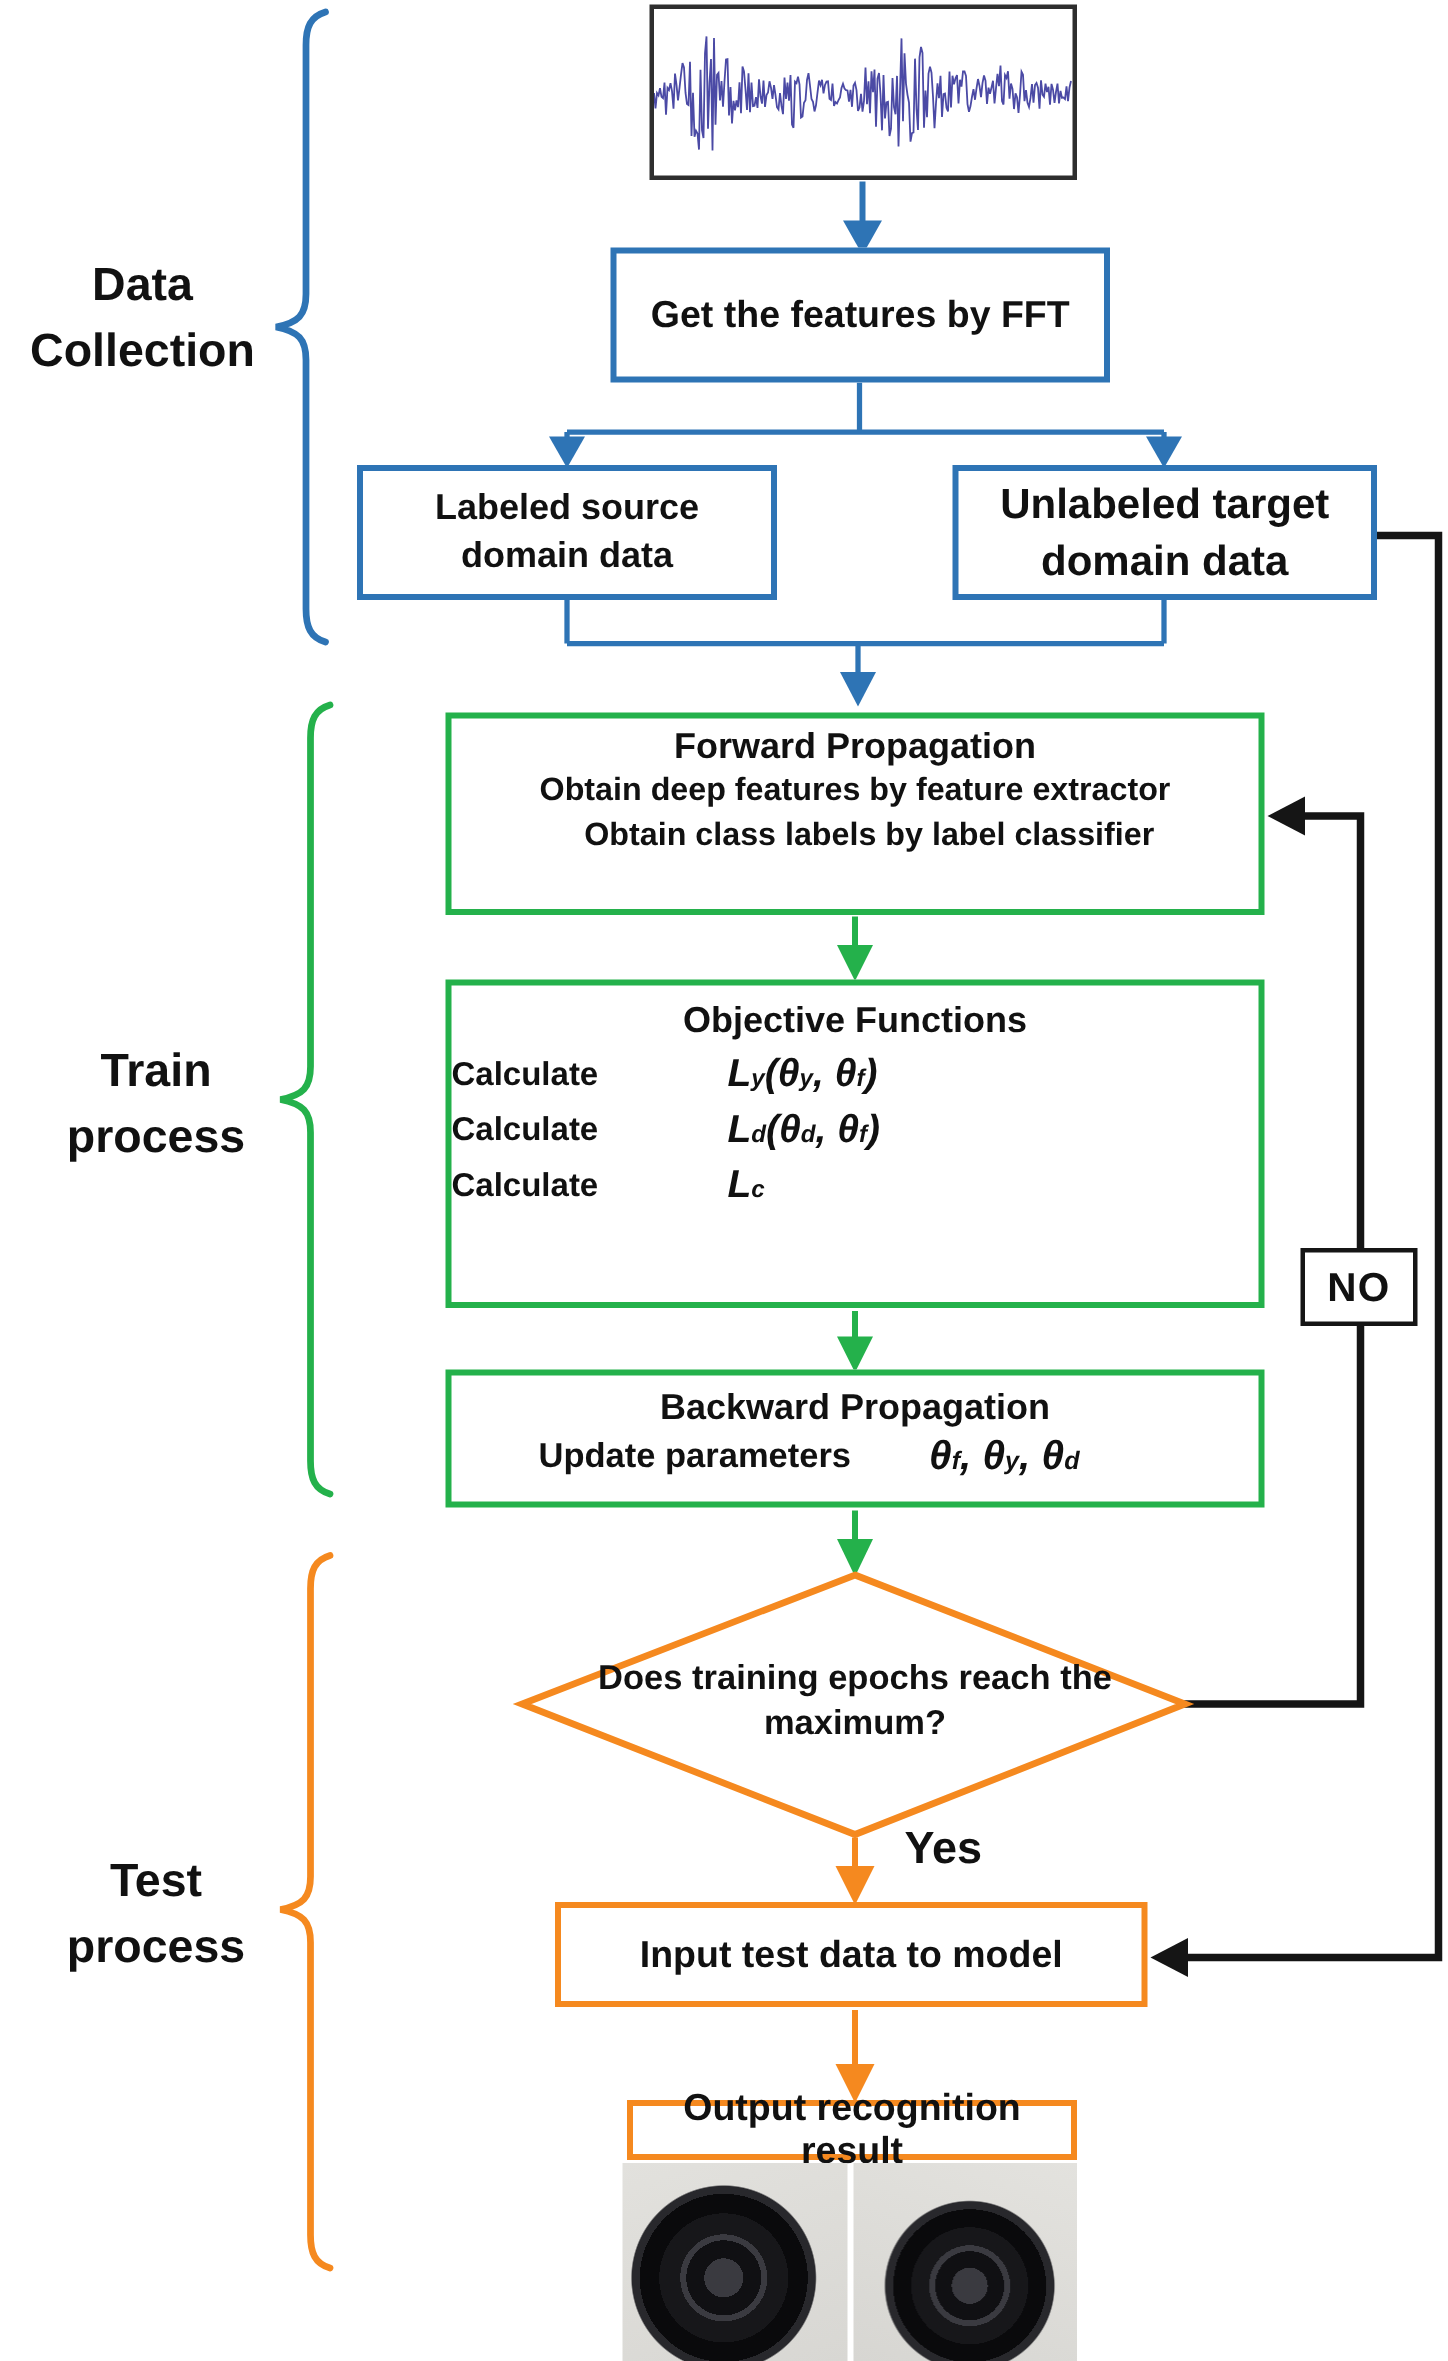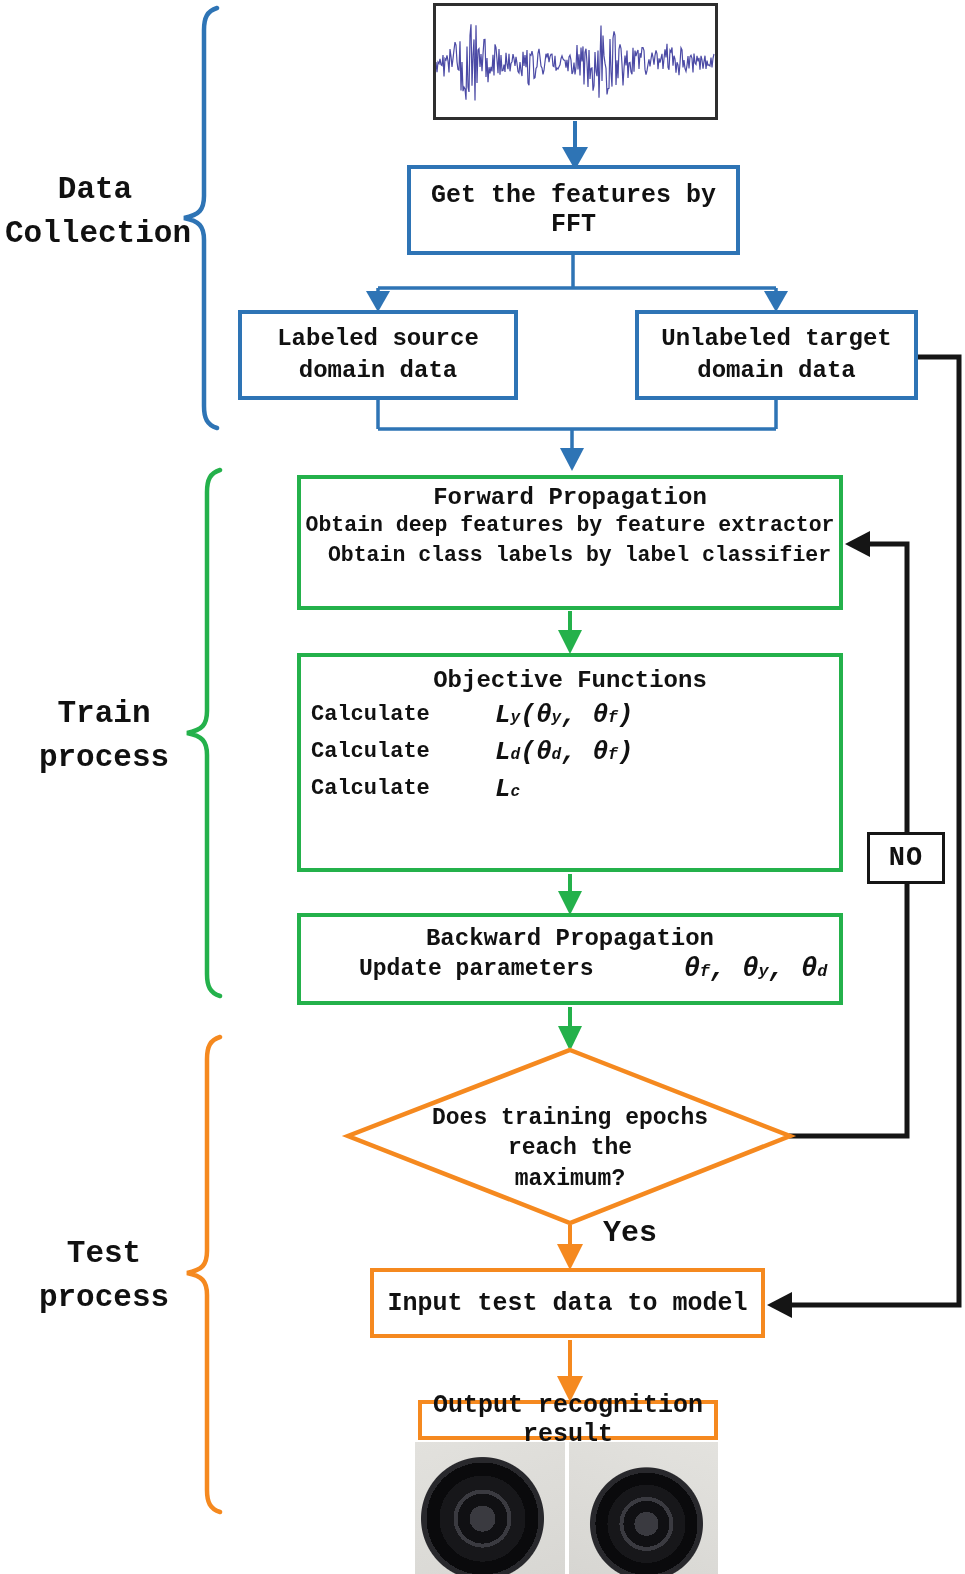--- a/index.html
+++ b/index.html
@@ -1,37 +1,37 @@
 <!DOCTYPE html>
 <html style="--c-blue: #2e74b5; --c-green: #24b14b; --c-orange: #f5891f; --c-black: #151515; --c-signal: #4b4aa5;"><head>
 <meta charset="utf-8">
 <style>
   html,body{margin:0;padding:0;background:#ffffff;}
   #canvas{position:relative;width:965px;height:1574px;background:#fff;overflow:hidden;
-          font-family:Liberation Mono, monospace;font-weight:bold;color:#111;}
+          font-family:Liberation Sans, sans-serif;font-weight:bold;color:#111;}
   #wires{position:absolute;left:0;top:0;width:965px;height:1574px;}
   .abs{position:absolute;box-sizing:border-box;}
   .node{background:#fff;display:flex;align-items:center;justify-content:center;
         text-align:center;white-space:pre-line;}
   .blue-node{border:4px solid var(--c-blue);}
   .green-node{border:4px solid var(--c-green);}
   .orange-node{border:4px solid var(--c-orange);}
   .section-label{font-size:31px;line-height:1.42;text-align:center;white-space:pre-line;}
   .stroke-blue{stroke:var(--c-blue);fill:none;}
   .fill-blue{fill:var(--c-blue);stroke:none;}
   .stroke-green{stroke:var(--c-green);fill:none;}
   .fill-green{fill:var(--c-green);stroke:none;}
   .stroke-orange{stroke:var(--c-orange);fill:none;}
   .fill-orange{fill:var(--c-orange);stroke:none;}
   .stroke-black{stroke:var(--c-black);fill:none;}
   .fill-black{fill:var(--c-black);stroke:none;}
   sub{font-size:62%;vertical-align:-18%;line-height:0;}
   .formula{font-style:italic;font-weight:bold;}
   .col{display:flex;flex-direction:column;}
-  .objrow{display:flex;align-items:center;padding-left:10px;height:37px;}
+  .objrow{display:flex;align-items:center;padding-left:0;height:37px;}
   .objrow .rowlabel{font-size:22px;width:184px;flex:0 0 auto;text-align:left;}
   .objrow.last .rowlabel{font-size:20.5px;width:auto;}
   .objrow .formula{font-size:26px;}
   .objrow.last .formula{font-size:28px;margin-left:16px;}
   .photo{flex:1 1 0;background:#dddcd8;position:relative;}
 </style>
 </head>
 <body>
 
 <div id="canvas">
@@ -83,21 +83,21 @@
   <div class="abs" style="left:433px;top:3px;width:285px;height:117px;border:3px solid #2e2e2e;background:#fff;">
     <svg width="279" height="111">
       <path id="wavepath" fill="none" style="stroke:var(--c-signal)" stroke-width="1.2" d="M0,56 L1,66.3 L2,56.0 L3,57.6 L4,52.8 L5,58.6 L6,59.5 L7,49.1 L8,70.5 L9,52.6 L10,54.0 L11,49.4 L12,54.8 L13,66.4 L14,43.0 L15,50.6 L16,60.9 L17,52.6 L18,43.7 L19,36.1 L20,39.0 L21,55.8 L22,63.4 L23,64.1 L24,35.2 L25,84.6 L26,55.9 L27,85.2 L28,81.1 L29,83.0 L30,93.7 L31,40.5 L32,80.9 L33,86.0 L34,29.6 L35,18.3 L36,79.8 L37,49.2 L38,33.4 L39,94.4 L40,19.3 L41,77.1 L42,43.9 L43,42.6 L44,61.0 L45,48.0 L46,65.2 L47,48.2 L48,33.6 L49,33.4 L50,71.0 L51,52.1 L52,76.3 L53,61.2 L54,67.5 L55,60.9 L56,65.4 L57,48.8 L58,69.4 L59,38.3 L60,41.6 L61,53.7 L62,67.3 L63,42.9 L64,68.8 L65,49.1 L66,64.7 L67,64.5 L68,58.7 L69,65.9 L70,46.9 L71,58.2 L72,63.1 L73,47.7 L74,65.3 L75,57.4 L76,55.7 L77,48.2 L78,52.5 L79,60.0 L80,50.8 L81,57.4 L82,65.5 L83,67.0 L84,56.0 L85,64.6 L86,70.1 L87,45.7 L88,59.9 L89,49.1 L90,61.1 L91,44.0 L92,77.1 L93,79.2 L94,48.4 L95,49.4 L96,45.1 L97,50.2 L98,72.3 L99,71.6 L100,62.5 L101,60.8 L102,47.3 L103,42.8 L104,51.0 L105,60.0 L106,61.9 L107,68.3 L108,64.2 L109,55.7 L110,47.7 L111,50.8 L112,47.2 L113,56.2 L114,50.6 L115,48.4 L116,48.2 L117,59.9 L118,60.7 L119,49.7 L120,64.6 L121,62.1 L122,63.0 L123,60.8 L124,58.9 L125,52.7 L126,49.9 L127,53.0 L128,54.1 L129,54.3 L130,61.7 L131,53.9 L132,65.2 L133,51.0 L134,49.2 L135,54.1 L136,67.9 L137,65.7 L138,56.5 L139,68.4 L140,61.2 L141,39.0 L142,63.4 L143,48.2 L144,69.4 L145,41.6 L146,55.5 L147,40.4 L148,78.5 L149,46.4 L150,42.7 L151,57.0 L152,80.9 L153,44.0 L154,72.9 L155,62.3 L156,61.9 L157,84.7 L158,79.7 L159,46.0 L160,65.4 L161,70.2 L162,44.6 L163,91.7 L164,55.0 L165,19.6 L166,74.9 L167,29.5 L168,49.9 L169,57.2 L170,62.4 L171,88.4 L172,82.7 L173,82.3 L174,33.1 L175,66.5 L176,80.6 L177,32.2 L178,25.3 L179,29.3 L180,79.1 L181,54.3 L182,72.2 L183,43.0 L184,38.4 L185,42.5 L186,58.3 L187,79.5 L188,62.7 L189,49.6 L190,59.5 L191,44.5 L192,72.0 L193,56.8 L194,56.4 L195,65.9 L196,68.3 L197,41.7 L198,65.7 L199,44.5 L200,50.2 L201,46.2 L202,44.0 L203,63.0 L204,47.2 L205,51.7 L206,41.6 L207,41.6 L208,44.6 L209,63.4 L210,68.6 L211,64.7 L212,58.5 L213,53.4 L214,60.5 L215,53.0 L216,46.7 L217,51.3 L218,58.7 L219,49.4 L220,44.3 L221,47.8 L222,63.3 L223,52.4 L224,56.5 L225,52.3 L226,47.8 L227,62.9 L228,52.7 L229,43.3 L230,51.4 L231,37.7 L232,61.4 L233,63.7 L234,44.1 L235,46.0 L236,41.5 L237,59.8 L238,49.7 L239,53.2 L240,66.7 L241,56.2 L242,58.8 L243,69.3 L244,57.3 L245,41.8 L246,43.9 L247,61.5 L248,54.0 L249,62.5 L250,65.3 L251,59.3 L252,50.0 L253,62.5 L254,50.7 L255,49.3 L256,52.4 L257,66.5 L258,47.5 L259,57.1 L260,58.5 L261,49.8 L262,55.4 L263,51.8 L264,63.8 L265,49.9 L266,53.8 L267,62.6 L268,55.3 L269,49.7 L270,62.9 L271,54.6 L272,59.3 L273,59.0 L274,60.0 L275,51.6 L276,61.4 L277,52.3 L278,48.0"></path>
     </svg>
   </div>
 
   <div class="abs node blue-node" style="left:407px;top:165px;width:333px;height:90px;font-size:25px;">Get the features by FFT</div>
 
   <div class="abs node blue-node" style="left:238px;top:310px;width:280px;height:90px;font-size:24px;line-height:1.35;">Labeled source
 domain data</div>
-  <div class="abs node blue-node" style="left:635px;top:310px;width:283px;height:90px;font-size:24px;line-height:1.35;">Unlabeled target
+  <div class="abs node blue-node" style="left:635px;top:310px;width:283px;height:90px;font-size:28px;line-height:1.35;">Unlabeled target
 domain data</div>
 
   <div class="abs col green-node" style="left:297px;top:475px;width:546px;height:135px;background:#fff;padding-top:5px;">
     <div style="font-size:24px;text-align:center;">Forward Propagation</div>
     <div style="font-size:21.5px;text-align:center;line-height:1.38;">Obtain deep features by feature extractor</div>
     <div style="font-size:21.5px;text-align:center;line-height:1.38;padding-left:19px;">Obtain class labels by label classifier</div>
   </div>
 
   <div class="abs col green-node" style="left:297px;top:653px;width:546px;height:219px;background:#fff;padding-top:10px;">
     <div style="font-size:24px;text-align:center;margin-bottom:2px;">Objective Functions</div>
@@ -112,21 +112,21 @@
     <div class="objrow">
       <span class="rowlabel">Calculate</span>
       <span class="formula">L<sub>c</sub></span>
     </div>
   </div>
 
   <div class="abs col green-node" style="left:297px;top:913px;width:546px;height:92px;background:#fff;padding-top:8px;">
     <div style="font-size:24px;text-align:center;">Backward Propagation</div>
     <div style="display:flex;align-items:center;margin-top:2px;">
       <span style="font-size:23px;margin-left:58px;">Update parameters</span>
-      <span class="formula" style="font-size:27px;margin-left:90px;">θ<sub>f</sub>, θ<sub>y</sub>, θ<sub>d</sub></span>
+      <span class="formula" style="font-size:27px;margin-left:52px;">θ<sub>f</sub>, θ<sub>y</sub>, θ<sub>d</sub></span>
     </div>
   </div>
 
   <div class="abs" style="left:395px;top:1103px;width:350px;font-size:23px;text-align:center;line-height:1.32;white-space:pre-line;">Does training epochs reach the
 maximum?</div>
 
   <div class="abs" style="left:603px;top:1216px;font-size:30px;">Yes</div>
   <div class="abs node" style="left:867px;top:832px;width:78px;height:52px;border:3.5px solid var(--c-black);font-size:27px;letter-spacing:1px;">NO</div>
 
   <div class="abs node orange-node" style="left:370px;top:1268px;width:395px;height:70px;font-size:25px;">Input test data to model</div>

